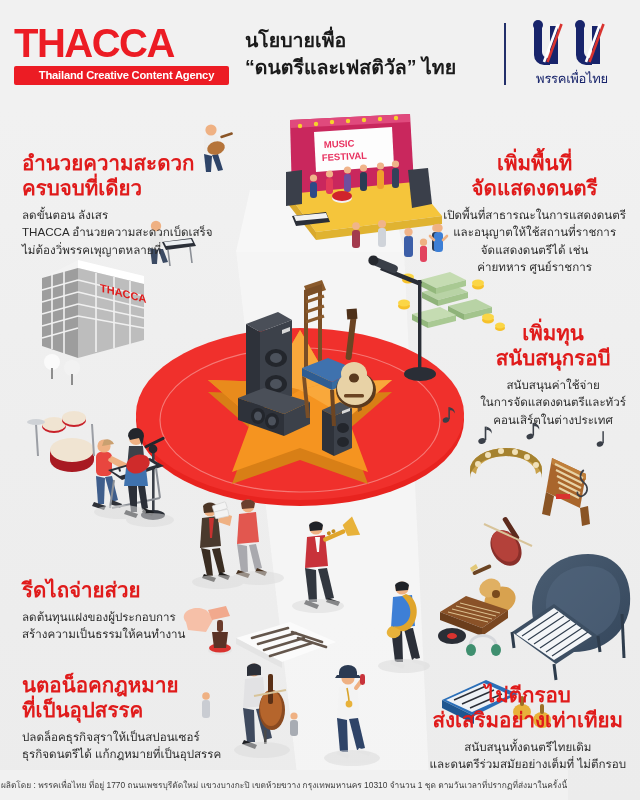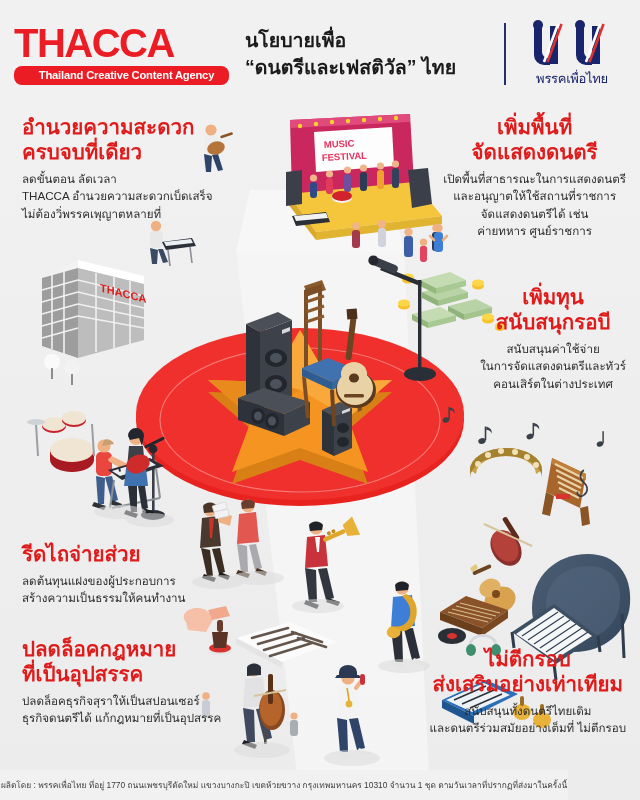--- a/index.html
+++ b/index.html
@@ -27,21 +27,21 @@
     z-index: 40;
   }
   .thacca-logo { width: 215px; flex: 0 0 215px; }
   .thacca-word {
     font-size: 40px; font-weight: bold; letter-spacing: -1.5px;
     color: #ec1c24; line-height: 0.95; font-family: "Liberation Sans", sans-serif;
   }
   .thacca-pill {
     margin-top: 4px;
     background: #ec1c24; color: #fff;
-    border-radius: 8px;
+    border-radius: 2px;
     font-size: 11.2px; font-weight: bold;
     padding: 3px 0 4px 10px;
     text-align: center; letter-spacing: -0.2px;
     white-space: nowrap;
   }
   .head-title {
     flex: 1 1 auto; padding: 0 8px 0 16px;
     color: #1a1a1a;
   }
   .head-title div {
@@ -53,21 +53,21 @@
   }
   .pt-logo { flex: 0 0 108px; text-align: center; position: relative; }
   .pt-mark { position: relative; height: 46px; }
   .pt-mark svg { display: block; margin: 0 auto; }
   .pt-name {
     font-size: 13px; font-weight: normal; color: #18246b;
     letter-spacing: -0.3px; margin-top: 2px;
   }
 
   
-  .block { position: absolute; z-index: 30; }
+  .block { position: absolute; z-index: 30; margin-top: 36px; }
   .block h2 {
     color: #e01b1b; font-weight: bold;
     font-size: 20.5px; line-height: 1.22;
     white-space: nowrap;
   }
   .block p {
     color: #2b2b2b; font-size: 11.6px;
     line-height: 1.5; margin-top: 6px; white-space: nowrap;
   }
   .block.right { text-align: center; }
@@ -694,21 +694,21 @@
       <div class="pt-name">พรรคเพื่อไทย</div>
     </div>
   </div>
 
   <div class="block" id="blk-facilitate">
     <h2>
       <span>อำนวยความสะดวก</span><br>
       <span>ครบจบที่เดียว</span>
     </h2>
     <p>
-      <span>ลดขั้นตอน ลัดเวลา</span><br>
+      <span>ลดขั้นตอน ลังเสร</span><br>
       <span>THACCA อำนวยความสะดวกเบ็ดเสร็จ</span><br>
       <span>ไม่ต้องวิ่พรรคเพุญาตหลายที่</span>
     </p>
   </div>
 
   <div class="block right" id="blk-venue">
     <h2>
       <span>เพิ่มพื้นที่</span><br>
       <span>จัดแสดงดนตรี</span>
     </h2>
@@ -738,21 +738,21 @@
       <span>รีดไถจ่ายส่วย</span>
     </h2>
     <p>
       <span>ลดต้นทุนแฝงของผู้ประกอบการ</span><br>
       <span>สร้างความเป็นธรรมให้คนทำงาน</span>
     </p>
   </div>
 
   <div class="block" id="blk-law">
     <h2>
-      <span>ปลดล็อคกฎหมาย</span><br>
+      <span>นตอน็อคกฎหมาย</span><br>
       <span>ที่เป็นอุปสรรค</span>
     </h2>
     <p>
       <span>ปลดล็อคธุรกิจสุราให้เป็นสปอนเซอร์</span><br>
       <span>ธุรกิจดนตรีได้ แก้กฎหมายที่เป็นอุปสรรค</span>
     </p>
   </div>
 
   <div class="block right" id="blk-equal">
     <h2>

